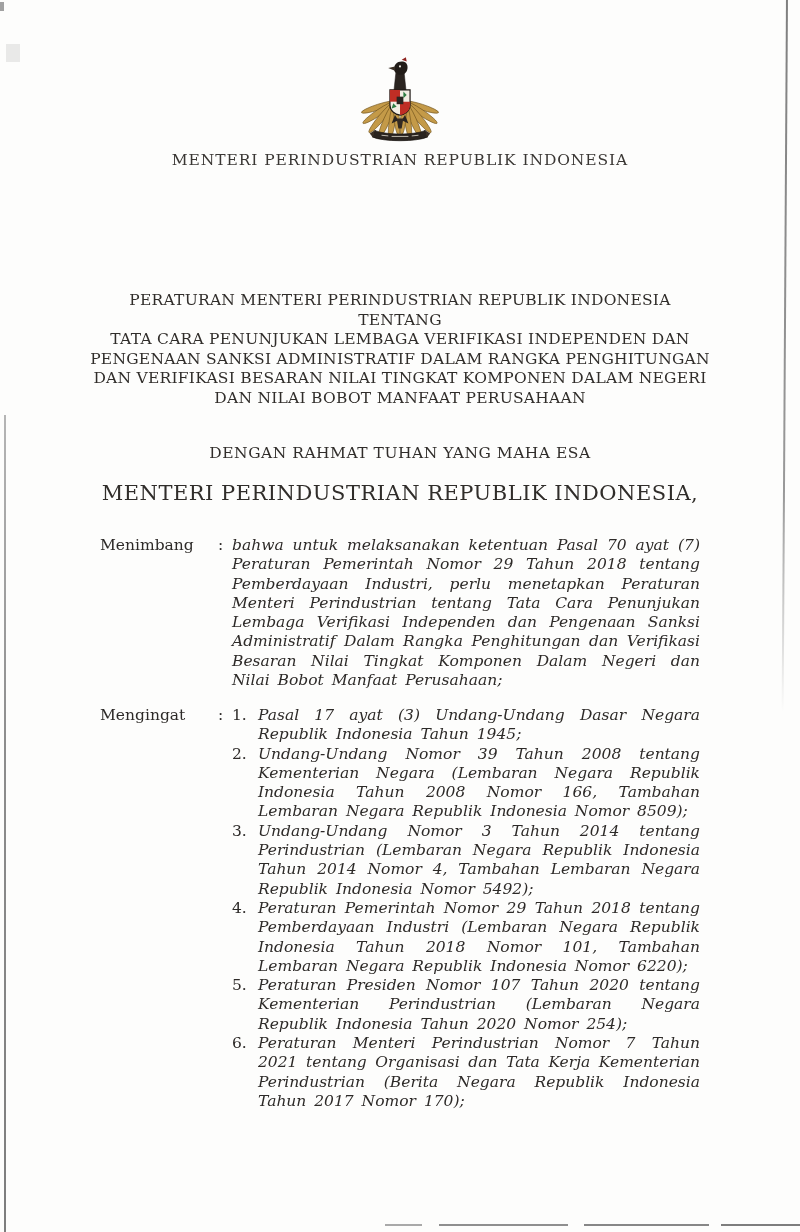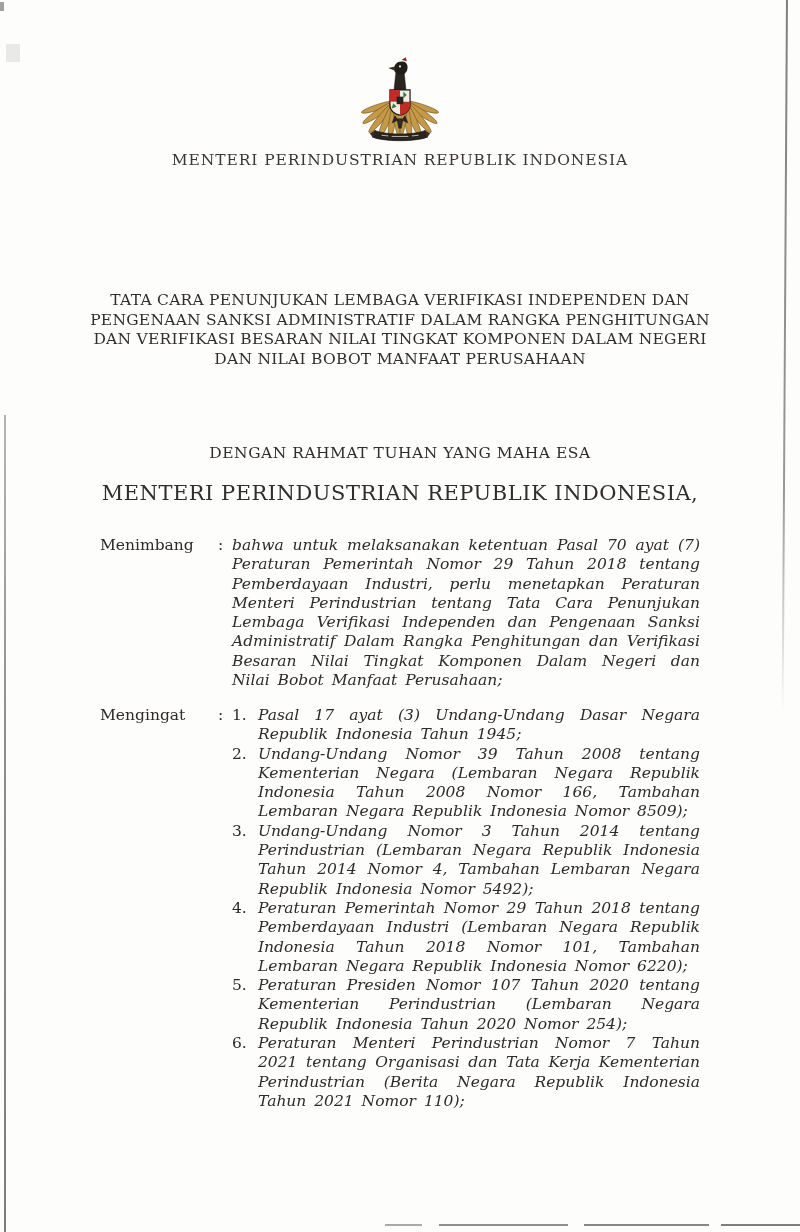--- a/index.html
+++ b/index.html
@@ -146,20 +146,22 @@
     <g stroke="#d8d2c6" stroke-width="1">
       <line x1="28" y1="98" x2="36" y2="98.8"></line>
       <line x1="40" y1="99.4" x2="60" y2="99.4"></line>
       <line x1="64" y1="98.8" x2="72" y2="98"></line>
     </g>
   </svg>
 
   <div class="ministry-line">MENTERI PERINDUSTRIAN REPUBLIK INDONESIA</div>
 
   <div class="title-block">
+    <div class="title-line">PERATURAN MENTERI PERINDUSTRIAN REPUBLIK INDONESIA</div>
+    <div class="title-line">TENTANG</div>
     <div class="title-line">TATA CARA PENUNJUKAN LEMBAGA VERIFIKASI INDEPENDEN DAN</div>
     <div class="title-line">PENGENAAN SANKSI ADMINISTRATIF DALAM RANGKA PENGHITUNGAN</div>
     <div class="title-line">DAN VERIFIKASI BESARAN NILAI TINGKAT KOMPONEN DALAM NEGERI</div>
     <div class="title-line">DAN NILAI BOBOT MANFAAT PERUSAHAAN</div>
   </div>
 
   <div class="invocation">DENGAN RAHMAT TUHAN YANG MAHA ESA</div>
   <div class="authority">MENTERI PERINDUSTRIAN REPUBLIK INDONESIA,</div>
 
   <section class="clause menimbang">
@@ -187,18 +189,18 @@
       <div class="legal-item">
         <div class="num">4.</div>
         <div class="txt justify">Peraturan Pemerintah Nomor 29 Tahun 2018 tentang Pemberdayaan Industri (Lembaran Negara Republik Indonesia Tahun 2018 Nomor 101, Tambahan Lembaran Negara Republik Indonesia Nomor 6220);</div>
       </div>
       <div class="legal-item">
         <div class="num">5.</div>
         <div class="txt justify">Peraturan Presiden Nomor 107 Tahun 2020 tentang Kementerian Perindustrian (Lembaran Negara Republik Indonesia Tahun 2020 Nomor 254);</div>
       </div>
       <div class="legal-item">
         <div class="num">6.</div>
-        <div class="txt justify">Peraturan Menteri Perindustrian Nomor 7 Tahun 2021 tentang Organisasi dan Tata Kerja Kementerian Perindustrian (Berita Negara Republik Indonesia Tahun 2021 Nomor 110);</div>
+        <div class="txt justify">Peraturan Menteri Perindustrian Nomor 7 Tahun 2021 tentang Organisasi dan Tata Kerja Kementerian Perindustrian (Berita Negara Republik Indonesia Tahun 2017 Nomor 170);</div>
       </div>
     </div>
   </section>
 
 </div>
 
 </body></html>

